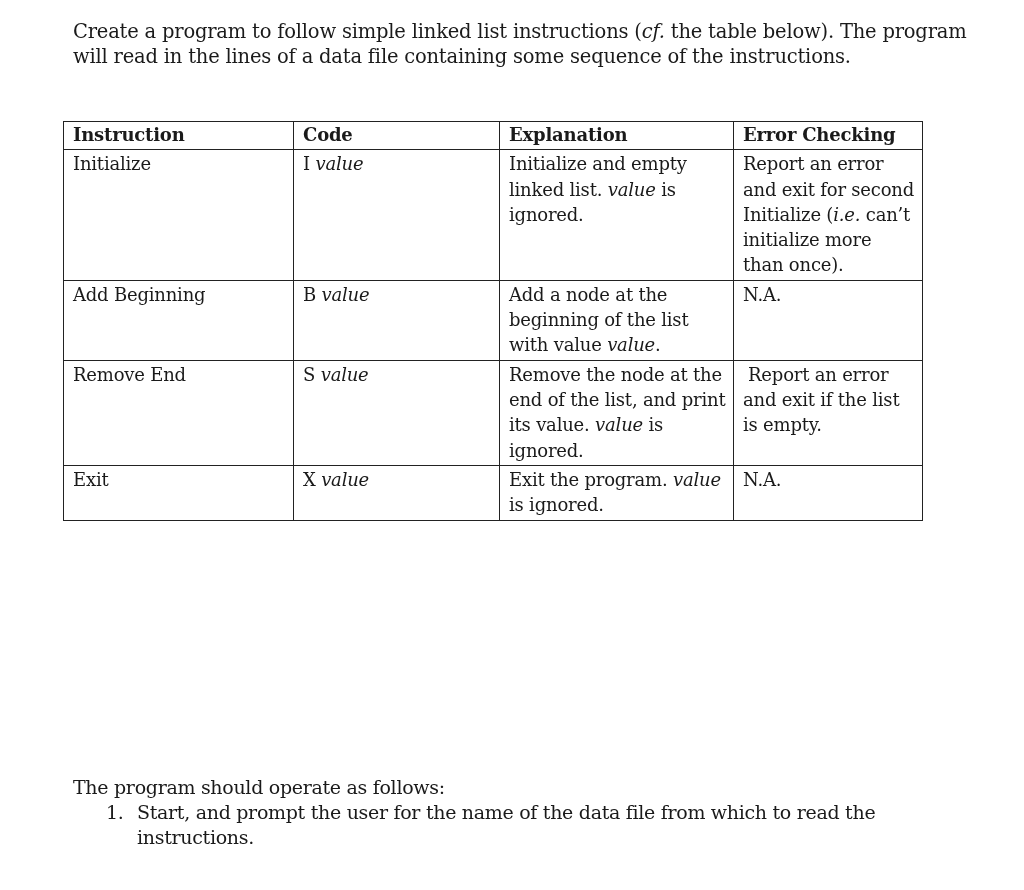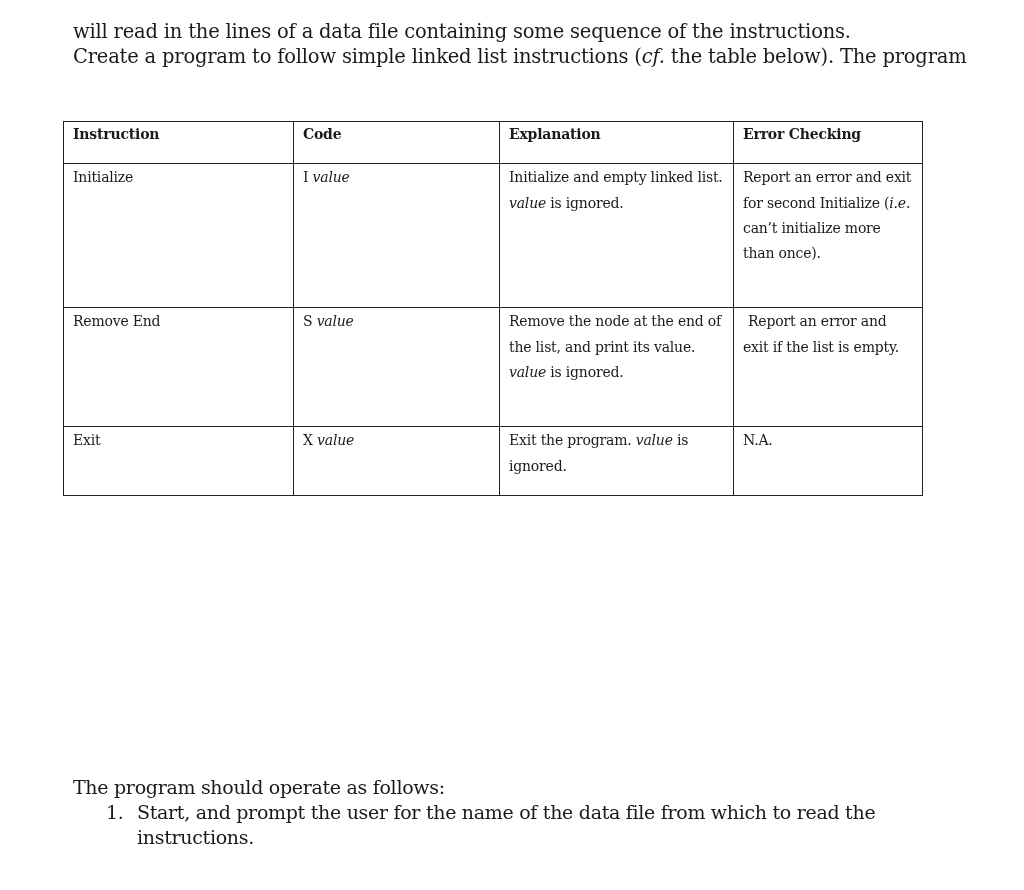--- a/index.html
+++ b/index.html
@@ -32,22 +32,22 @@
       left: 63px;
       top: 121px;
       border-collapse: collapse;
       table-layout: fixed;
       width: 859px;
     }
     table.instr th, table.instr td {
       border: 1.3px solid #222;
       vertical-align: top;
       text-align: left;
-      padding: 0 6px 16px 9px;
-      font-size: 14px;
+      padding: 0 6px 2px 9px;
+      font-size: 18px;
       line-height: 25.3px;
       letter-spacing: -0.2px;
     }
     table.instr th {
       font-weight: bold;
       height: 24px;
       padding-top: 0;
     }
     table.instr td { padding-top: 1px; }
     col.c1 { width: 230px; }
@@ -87,22 +87,22 @@
     .ops li .num {
       position: absolute;
       left: 33px;
       top: 0;
     }
   </style>
 </head>
 <body>
 
 <div class="intro">
+  <span class="line"><span>Create a program to follow simple linked list instructions (</span><em>cf.</em><span> the table below). The program</span></span>
   <span class="line">will read in the lines of a data file containing some sequence of the instructions.</span>
-  <span class="line"><span>Create a program to follow simple linked list instructions (</span><em>cf.</em><span> the table below). The program</span></span>
 </div>
 
 <table class="instr">
   <colgroup>
     <col class="c1">
       <col class="c2">
       <col class="c3">
       <col class="c4">
   </colgroup>
   <thead>
@@ -112,20 +112,26 @@
       <th>Explanation</th>
       <th>Error Checking</th>
     </tr>
   </thead>
   <tbody>
     <tr class="r-init">
       <td>Initialize</td>
       <td><span>I </span><em>value</em></td>
       <td><span>Initialize and empty linked list. </span><em>value</em><span> is ignored.</span></td>
       <td><span>Report an error and exit for second Initialize (</span><em>i.e.</em><span> can’t initialize more than once).</span></td>
+    </tr>
+    <tr class="r-addb">
+      <td>Add Beginning</td>
+      <td><span>B </span><em>value</em></td>
+      <td><span>Add a node at the beginning of the list with value </span><em>value</em><span>.</span></td>
+      <td>N.A.</td>
     </tr>
     <tr class="r-reme">
       <td>Remove End</td>
       <td><span>S </span><em>value</em></td>
       <td><span>Remove the node at the end of the list, and print its value. </span><em>value</em><span> is ignored.</span></td>
       <td class="pad-left-extra"><span class="err-text">Report an error and exit if the list is empty.</span></td>
     </tr>
     <tr class="r-exit">
       <td>Exit</td>
       <td><span>X </span><em>value</em></td>

